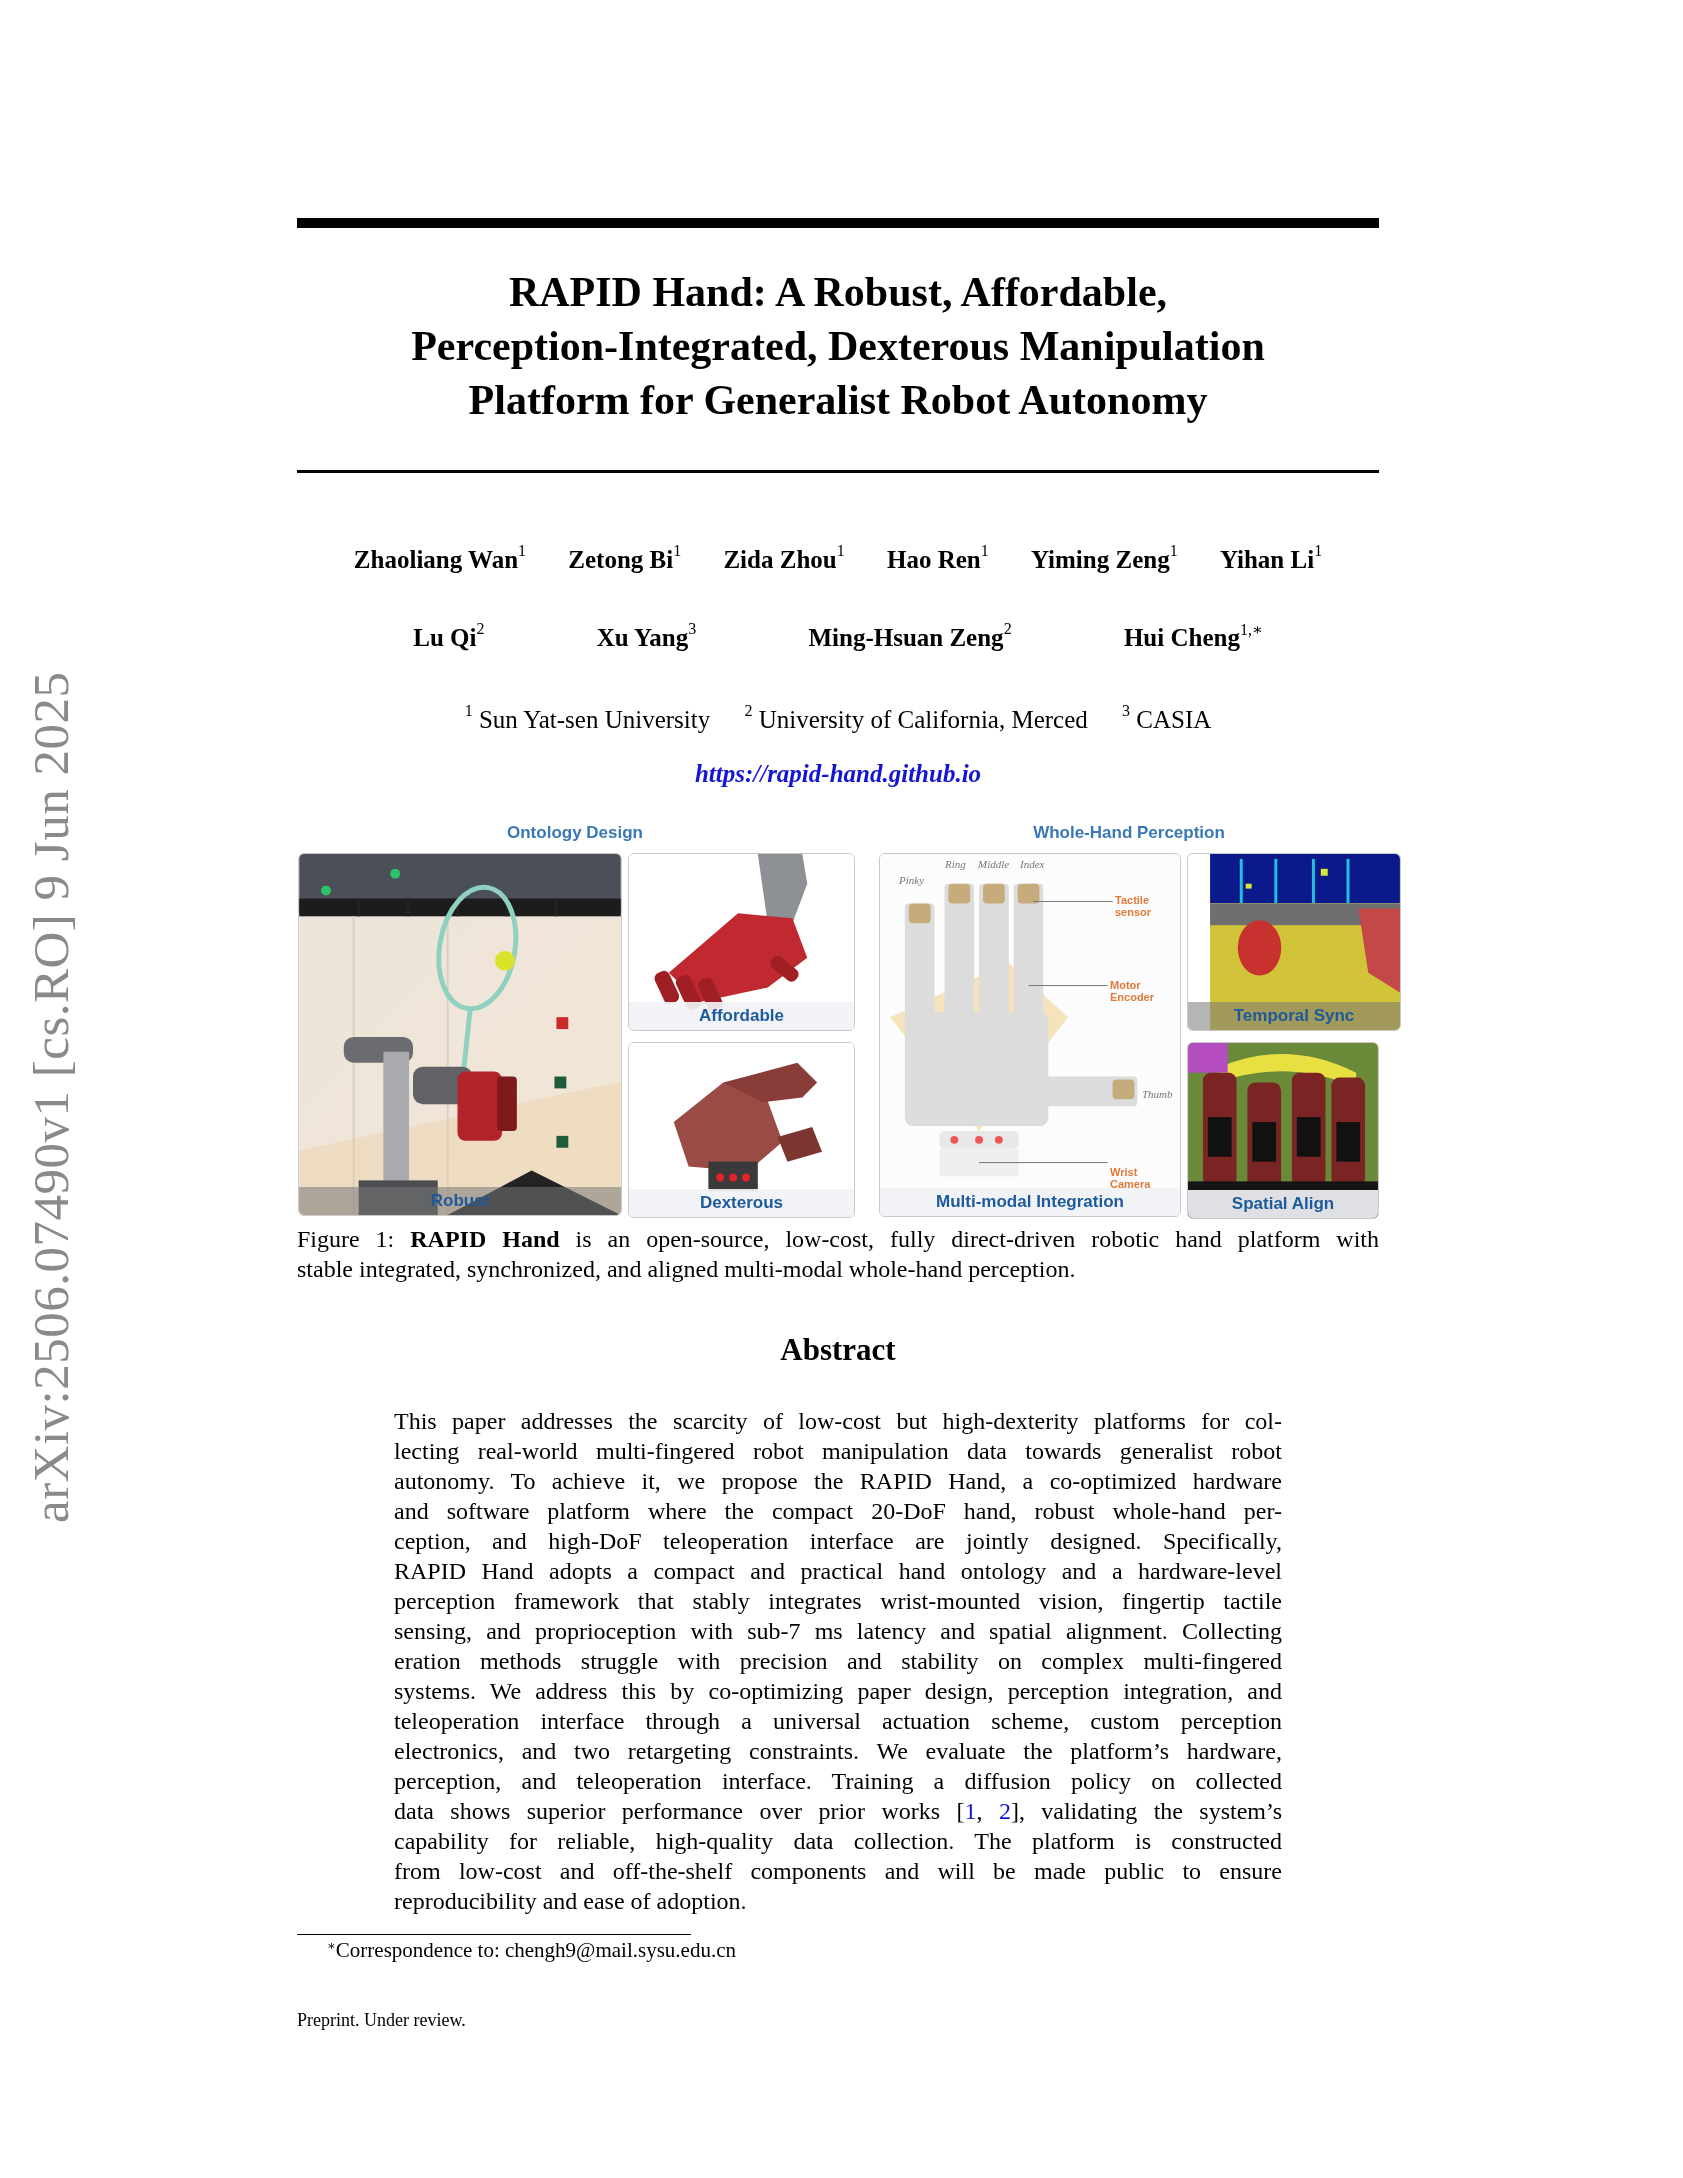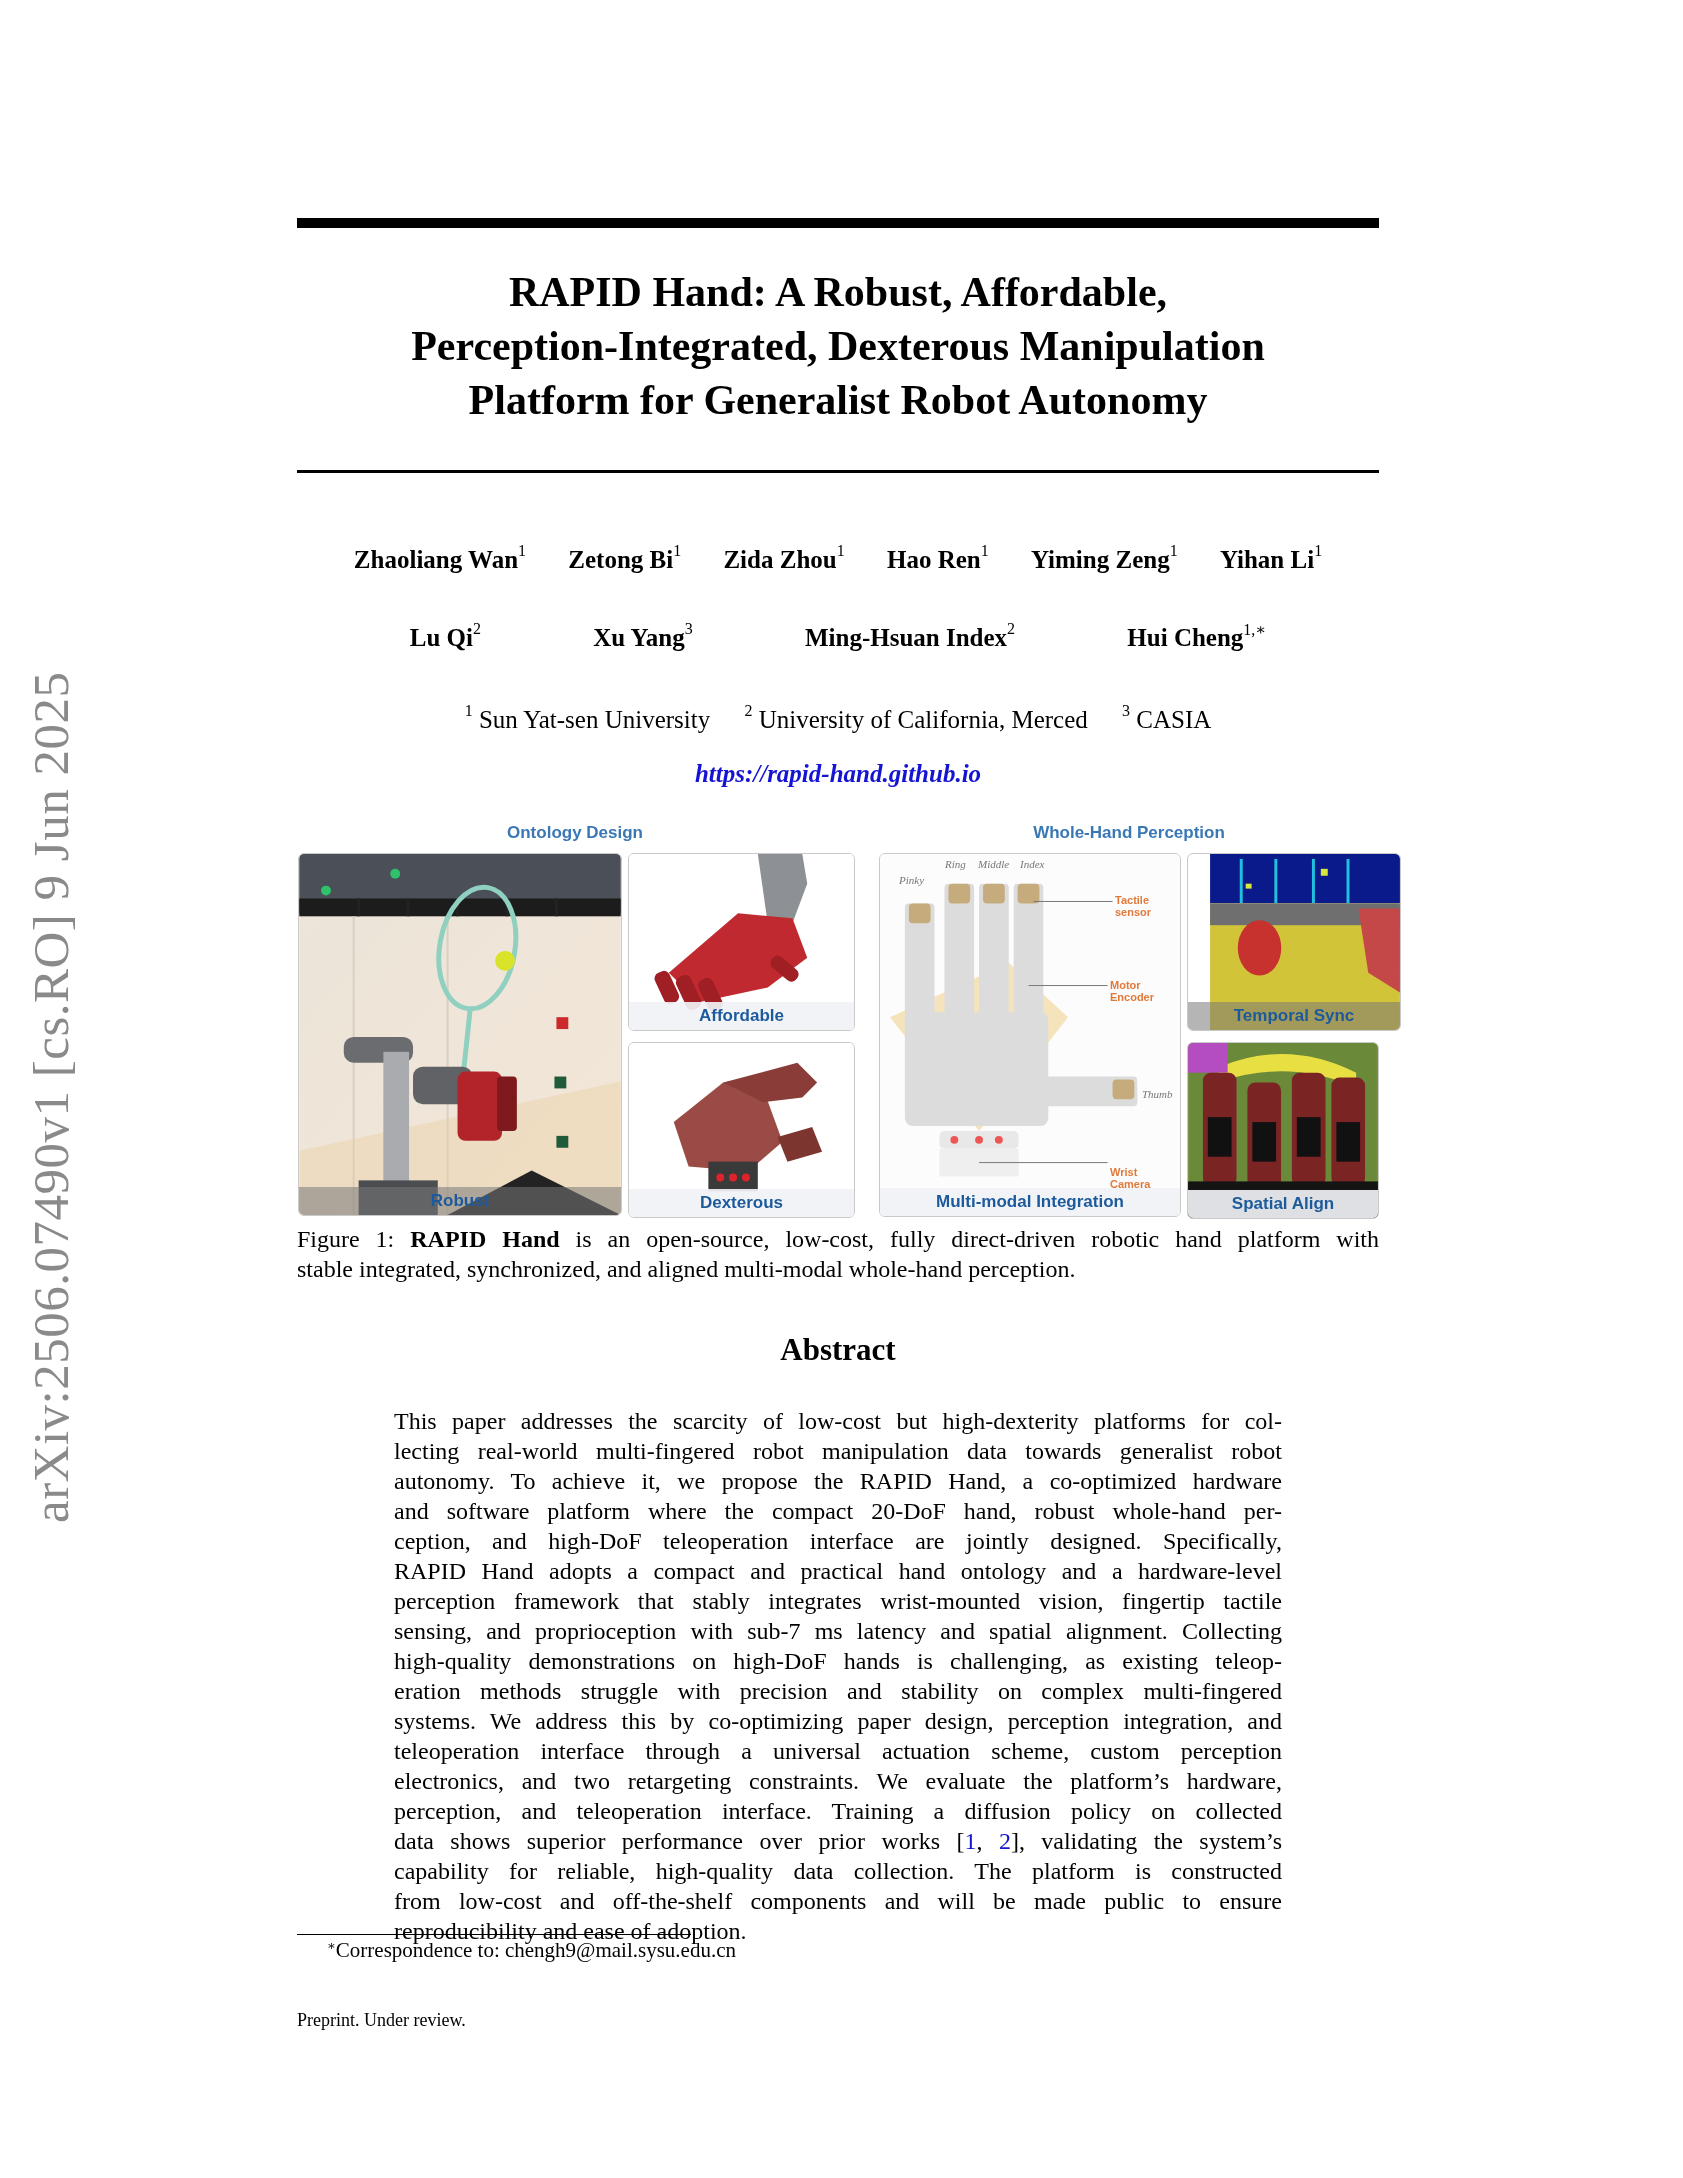--- a/index.html
+++ b/index.html
@@ -55,21 +55,21 @@
   <span class="a"><span>Zhaoliang Wan</span><sup>1</sup></span>
   <span class="a"><span>Zetong Bi</span><sup>1</sup></span>
   <span class="a"><span>Zida Zhou</span><sup>1</sup></span>
   <span class="a"><span>Hao Ren</span><sup>1</sup></span>
   <span class="a"><span>Yiming Zeng</span><sup>1</sup></span>
   <span class="a"><span>Yihan Li</span><sup>1</sup></span>
 </div>
 <div class="abs authors row2">
   <span class="a"><span>Lu Qi</span><sup>2</sup></span>
   <span class="a"><span>Xu Yang</span><sup>3</sup></span>
-  <span class="a"><span>Ming-Hsuan Index</span><sup>2</sup></span>
+  <span class="a"><span>Ming-Hsuan Zeng</span><sup>2</sup></span>
   <span class="a"><span>Hui Cheng</span><sup>1,∗</sup></span>
 </div>
 
 <div class="abs affil">
   <span class="aff"><sup>1</sup> <span>Sun Yat-sen University</span></span>
   <span class="aff"><sup>2</sup> <span>University of California, Merced</span></span>
   <span class="aff"><sup>3</sup> <span>CASIA</span></span>
 </div>
 
 <div class="abs link">https://rapid-hand.github.io</div>
@@ -234,21 +234,20 @@
 <div class="abs abs-head">Abstract</div>
 <div class="abs abstract">
   <span class="ln">This paper addresses the scarcity of low-cost but high-dexterity platforms for col-</span>
   <span class="ln">lecting real-world multi-fingered robot manipulation data towards generalist robot</span>
   <span class="ln">autonomy. To achieve it, we propose the RAPID Hand, a co-optimized hardware</span>
   <span class="ln">and software platform where the compact 20-DoF hand, robust whole-hand per-</span>
   <span class="ln">ception, and high-DoF teleoperation interface are jointly designed. Specifically,</span>
   <span class="ln">RAPID Hand adopts a compact and practical hand ontology and a hardware-level</span>
   <span class="ln">perception framework that stably integrates wrist-mounted vision, fingertip tactile</span>
   <span class="ln">sensing, and proprioception with sub-7 ms latency and spatial alignment. Collecting</span>
-  <span class="ln">high-quality demonstrations on high-DoF hands is challenging, as existing teleop-</span>
   <span class="ln">eration methods struggle with precision and stability on complex multi-fingered</span>
   <span class="ln">systems. We address this by co-optimizing paper design, perception integration, and</span>
   <span class="ln">teleoperation interface through a universal actuation scheme, custom perception</span>
   <span class="ln">electronics, and two retargeting constraints. We evaluate the platform’s hardware,</span>
   <span class="ln">perception, and teleoperation interface. Training a diffusion policy on collected</span>
   <span class="ln"><span>data shows superior performance over prior works [</span><span class="cite">1</span><span>, </span><span class="cite">2</span><span>], validating the system’s</span></span>
   <span class="ln">capability for reliable, high-quality data collection.  The platform is constructed</span>
   <span class="ln">from low-cost and off-the-shelf components and will be made public to ensure</span>
   <span class="ln last">reproducibility and ease of adoption.</span>
 </div>

